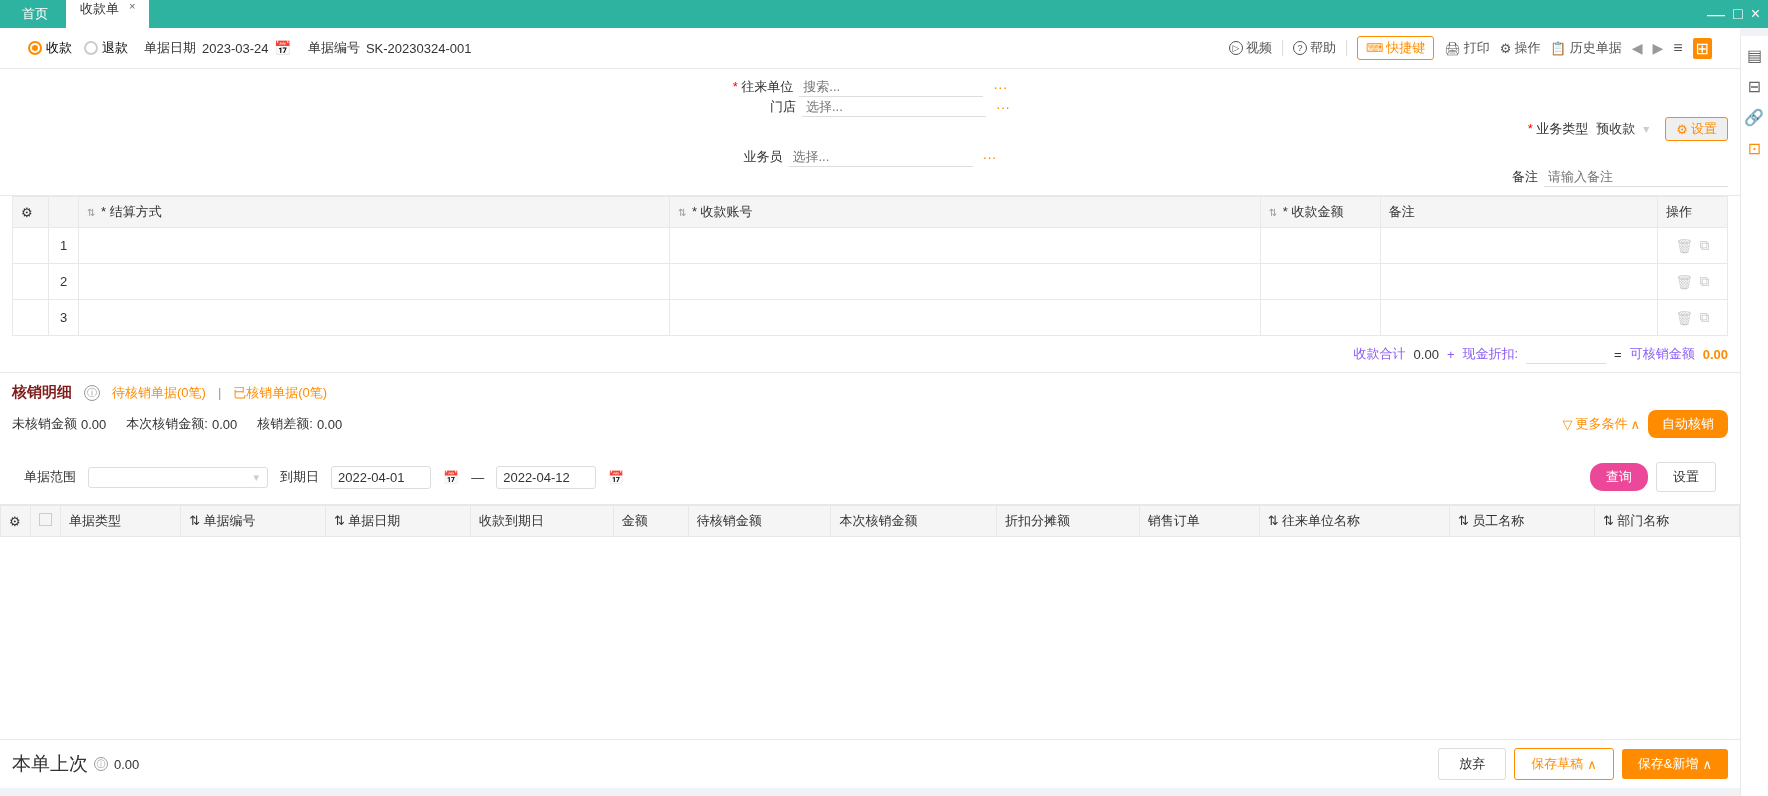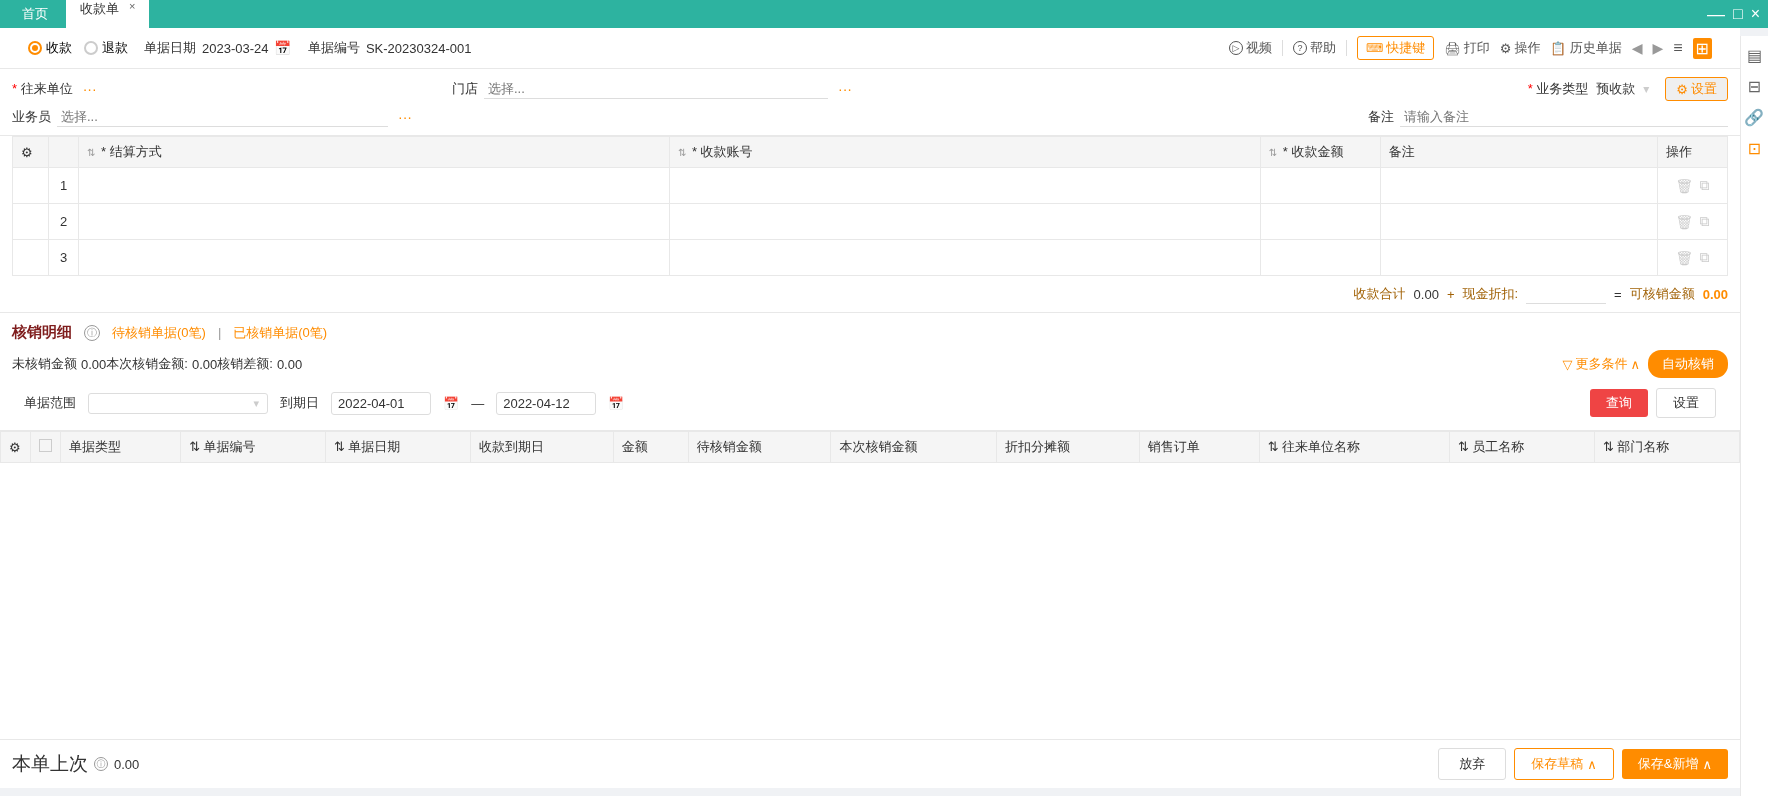--- a/index.html
+++ b/index.html
@@ -154,20 +154,21 @@
     .form-area {
       padding: 8px 12px;
       border-bottom: 1px solid #e8e8e8;
       background: #fff;
     }
     .form-row {
       display: flex;
       align-items: center;
       gap: 0;
       margin-bottom: 6px;
+      flex-direction: column;
     }
     .form-row:last-child {
       margin-bottom: 0;
     }
     .form-field {
       display: flex;
       align-items: center;
       gap: 6px;
       flex: 1;
     }
@@ -276,21 +277,21 @@
     .summary-row {
       display: flex;
       align-items: center;
       justify-content: flex-end;
       padding: 8px 12px;
       gap: 8px;
       background: #fff;
       border-bottom: 1px solid #e8e8e8;
     }
     .summary-text {
-      color: #a16207;
+      color: #8b5cf6;
       font-size: 13px;
     }
     .summary-value {
       color: #333;
     }
     .summary-orange {
       color: #ff8c00;
       font-weight: bold;
     }
     .summary-input {
@@ -339,21 +340,22 @@
       cursor: pointer;
       font-size: 13px;
     }
     .verify-tab-sep {
       color: #999;
       font-size: 13px;
     }
     .verify-stats {
       display: flex;
       align-items: center;
-      margin-bottom: 4px;
+      gap: 20px;
+      margin-bottom: 18px;
     }
     .stat-item {
       display: flex;
       align-items: center;
       gap: 4px;
       font-size: 13px;
     }
     .stat-label {
       color: #333;
     }
@@ -383,30 +385,30 @@
       width: 100px;
     }
     .date-range-sep {
       color: #333;
     }
     .auto-verify-btn {
       background: #ff8c00;
       color: #fff;
       border: none;
       padding: 5px 14px;
-      border-radius: 13px;
+      border-radius: 8px;
       cursor: pointer;
       font-size: 13px;
     }
     .query-btn {
-      background: #ef4444;
+      background: #ec4899;
       color: #fff;
       border: none;
       padding: 5px 16px;
-      border-radius: 3px;
+      border-radius: 13px;
       cursor: pointer;
       font-size: 13px;
     }
     .settings-btn2 {
       background: #fff;
       color: #333;
       border: 1px solid #ddd;
       padding: 5px 16px;
       border-radius: 3px;
       cursor: pointer;
@@ -660,20 +662,21 @@
         <span style="font-size:16px;cursor:pointer;color:#555;">≡</span>
         <span style="font-size:16px;cursor:pointer;color:#ff8c00;background:#ff8c00;color:#fff;padding:1px 3px;border-radius:2px;">⊞</span>
       </div>
     </div>
 
     <div class="form-area">
       <div class="form-row">
 
         <div class="form-field" style="max-width:400px;">
           <span class="field-label required">往来单位</span>
+          <input class="field-input" type="text" placeholder="搜索..." style="">
           <span class="field-ellipsis">···</span>
         </div>
 
         <div class="form-field" style="max-width:400px; margin-left:40px;">
           <span class="field-label">门店</span>
           <input class="field-input" type="text" placeholder="选择..." style="">
           <span class="field-ellipsis">···</span>
         </div>
 
         <div style="margin-left:auto; display:flex; align-items:center; gap:8px;">

